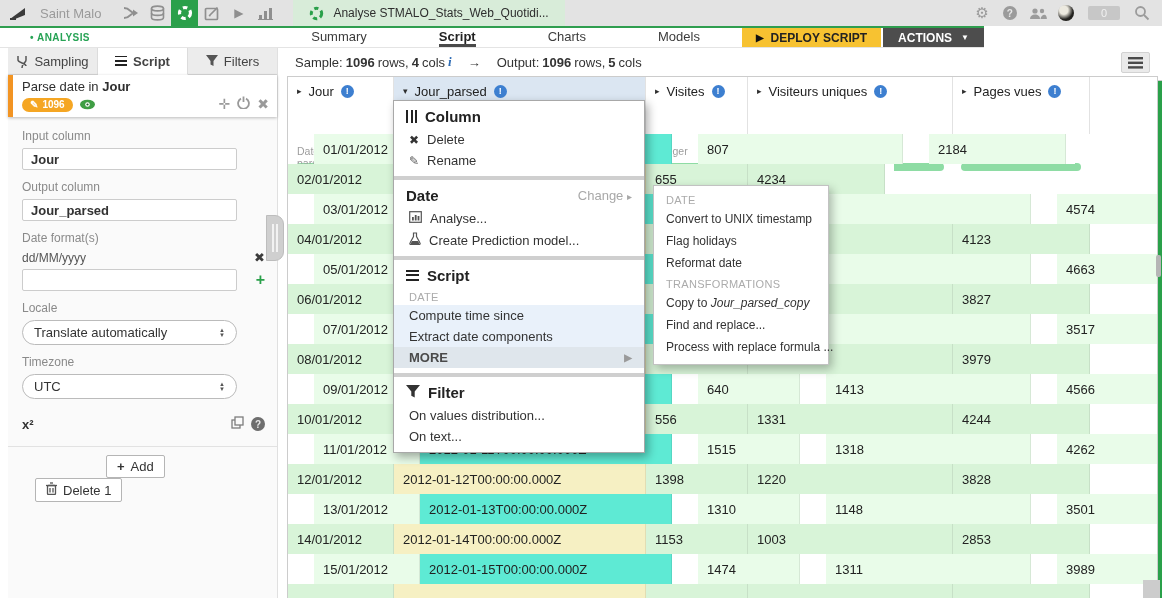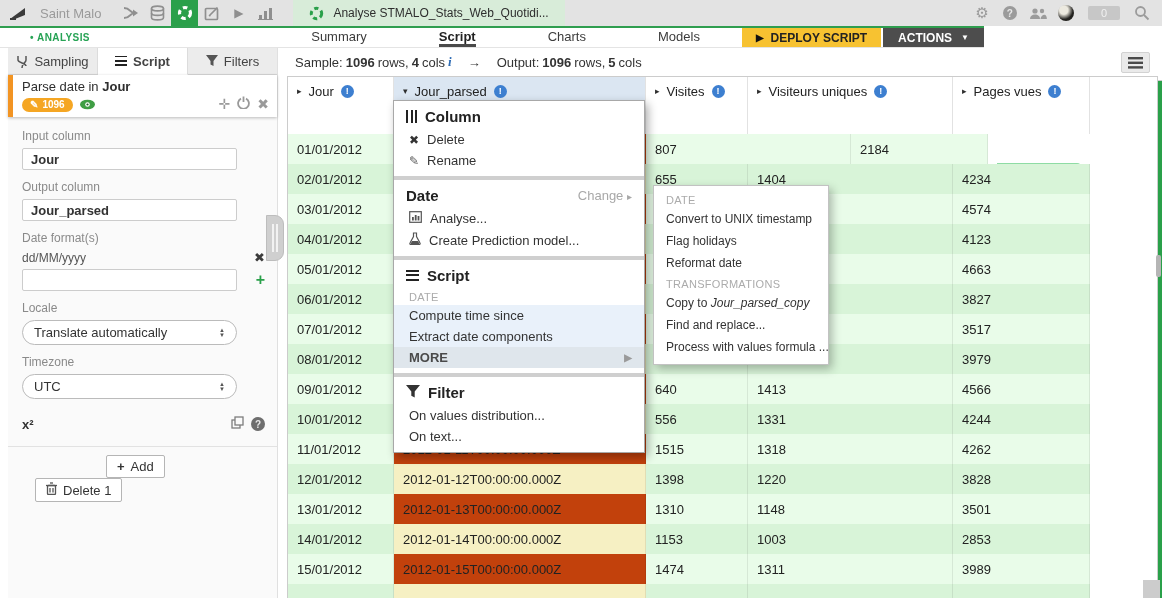--- a/index.html
+++ b/index.html
@@ -105,22 +105,22 @@
   .hname .tri{font-size:9px;color:#2e2e2e;}
   .hcol.sel .hname{background:#dbe6f2;}
   .info-ico{width:13px;height:13px;border-radius:50%;background:#3d7fd0;color:#fff;font-size:9px;
     font-weight:bold;display:flex;align-items:center;justify-content:center;flex:none;}
   .htype{font-size:10.5px;color:#9d9d9d;padding-left:9px;height:15px;margin-top:40px;}
   .hbar{margin:3px 8px 0;height:8px;border-radius:4px;background:#8edca4;}
   .fillcol{flex:1;background:#fff;border-right:none !important;}
   .trow{display:flex;height:30px;}
   .cell{border-right:1px solid rgba(0,0,0,.08);display:flex;align-items:center;
     padding-left:9px;font-size:13px;color:#222;flex:none;overflow:hidden;white-space:nowrap;}
-  .r-odd  .g{background:#e9fce9;} .r-even .g{background:#d8f4d8;}
-  .r-odd  .y{background:#c2410c;} .r-even .y{background:#f6f0c3;}
+  .r-odd  .g{background:#e9fce9;margin-left:26px;} .r-even .g{background:#d8f4d8;}
+  .r-odd  .y{background:#5eead4;} .r-even .y{background:#f6f0c3;}
   .vthumb{position:absolute;right:1px;top:207px;width:5px;height:22px;background:#b5b5b5;
     border-radius:2px;}
   .corner{position:absolute;right:2px;bottom:0;width:17px;height:18px;background:#ccc;}
 
   
   .ctx{position:absolute;left:393px;top:100px;width:252px;background:#cfcfcf;
     border:1px solid #a8a8a8;box-shadow:3px 4px 9px rgba(0,0,0,.33);z-index:50;}
   .sec{background:#fff;margin-bottom:4px;padding:5px 0 5px;}
   .sec:last-child{margin-bottom:0;}
   .sec-h{display:flex;align-items:center;font-size:15px;font-weight:bold;color:#222;
@@ -439,21 +439,20 @@
           <div class="cell g" style="width:106px">01/01/2012</div>
           <div class="cell y" style="width:252px"></div>
           <div class="cell g" style="width:205px">807</div>
           <div class="cell g" style="width:137px">2184</div>
           <div class="cell fillcol"></div>
         </div>
         <div class="trow r-even">
           <div class="cell g" style="width:106px">02/01/2012</div>
           <div class="cell y" style="width:252px"></div>
           <div class="cell g" style="width:102px">655</div>
-          <div class="cell g" style="width:205px">1404</div>
           <div class="cell g" style="width:137px">4234</div>
           <div class="cell fillcol"></div>
         </div>
         <div class="trow r-odd">
           <div class="cell g" style="width:106px">03/01/2012</div>
           <div class="cell y" style="width:252px"></div>
           <div class="cell g" style="width:102px"></div>
           <div class="cell g" style="width:205px"></div>
           <div class="cell g" style="width:137px">4574</div>
           <div class="cell fillcol"></div>
@@ -638,14 +637,14 @@
     </div>
   </div>
 <div class="sub" id="sub">
     <div class="mgroup">DATE</div>
     <div class="smi">Convert to UNIX timestamp</div>
     <div class="smi">Flag holidays</div>
     <div class="smi">Reformat date</div>
     <div class="mgroup">TRANSFORMATIONS</div>
     <div class="smi">Copy to <i>Jour_parsed_copy</i></div>
     <div class="smi">Find and replace...</div>
-    <div class="smi">Process with values formula ...</div>
+    <div class="smi">Process with replace formula ...</div>
   </div>
 
 </body></html>

